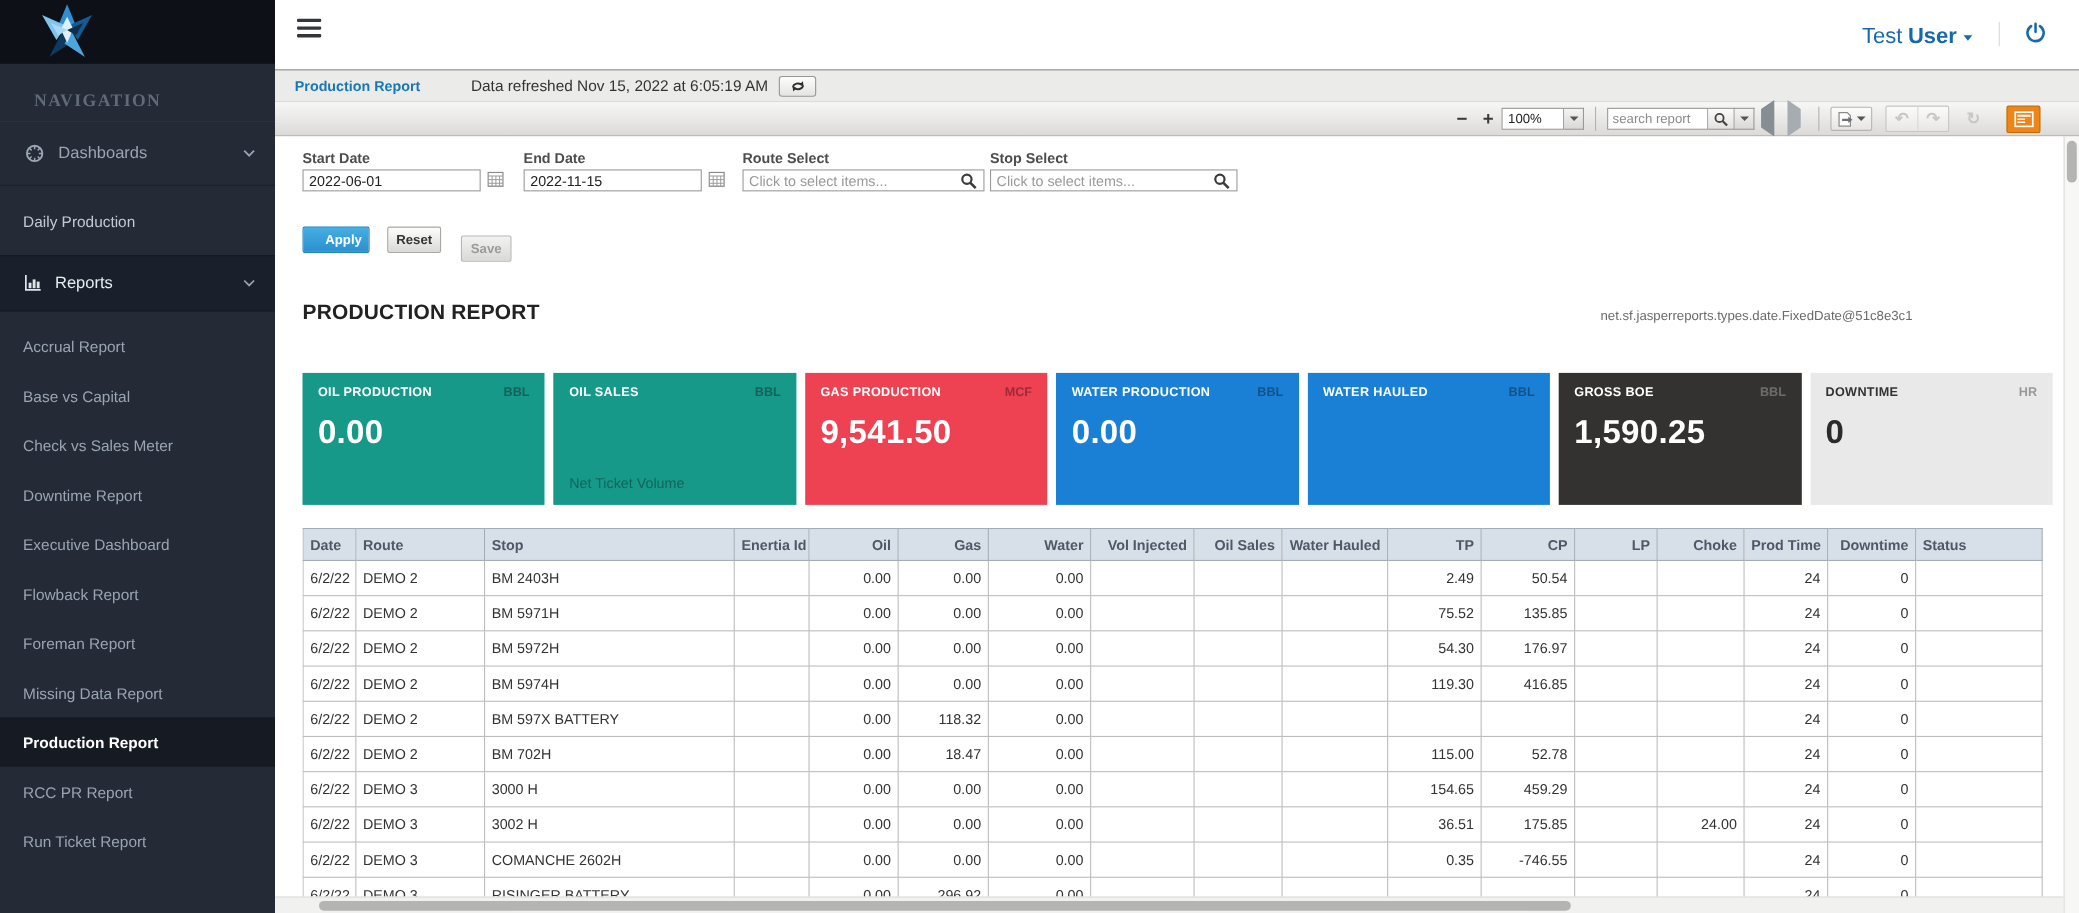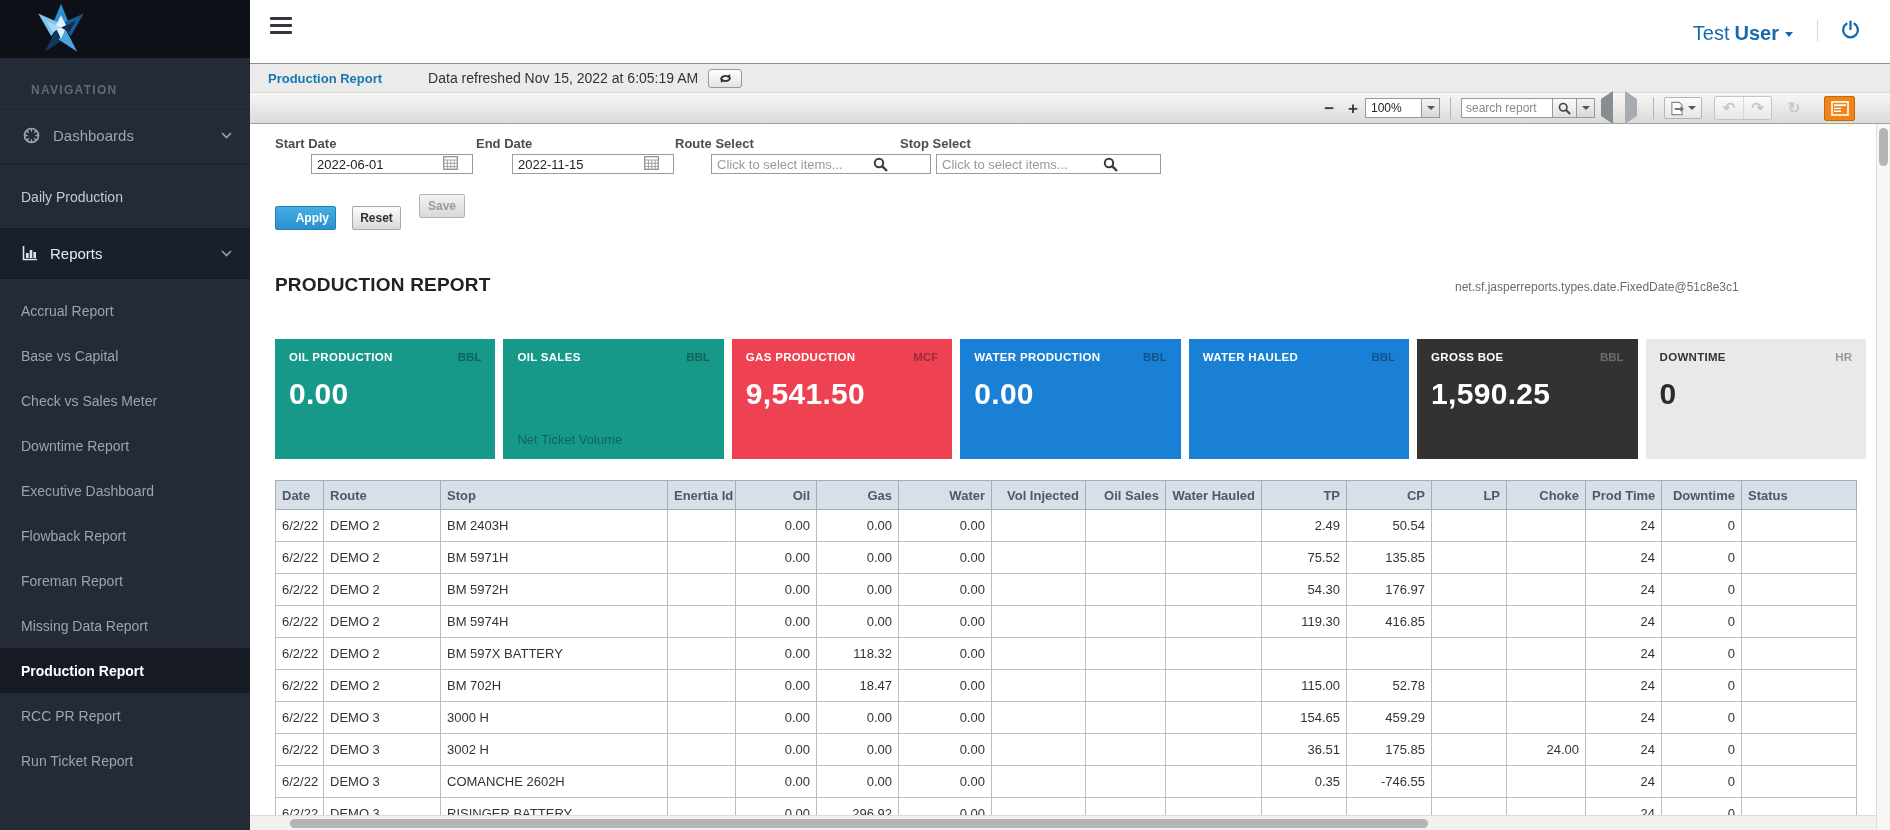--- a/index.html
+++ b/index.html
@@ -5,21 +5,21 @@
   * { box-sizing: border-box; }
   html,body { margin:0; padding:0; }
   body {
     width:1890px; height:830px; position:relative; overflow:hidden;
     font-family:"Liberation Sans", sans-serif; background:#fff;
   }
 
   
   .sidebar { position:absolute; left:0; top:0; width:250px; height:830px; background:#242b37; z-index:5; }
   .logo-area { height:58px; background:#0d1117; display:flex; align-items:center; padding-left:34px; }
-  .nav-label { padding:25px 0 9px 31px; font-size:12px; font-weight:bold; letter-spacing:1.3px; color:#606a78; }
+  .nav-label { padding:25px 0 9px 31px; font-size:16px; font-weight:bold; letter-spacing:1.3px; color:#606a78;font-family:Liberation Serif, serif; }
   .nav-top-item { height:58px; display:flex; align-items:center; padding:0 18px 0 23px; border-top:1px solid #2b3340; cursor:pointer; color:#9ca5b2; }
   .nav-top-item .lbl { font-size:15px; margin-left:13px; }
   .nav-top-item .chev { margin-left:auto; }
   .nav-link-item { height:64px; display:flex; align-items:center; padding-left:21px; border-top:1px solid #1b212b; color:#c3cad4; font-size:14px; cursor:pointer; }
   .nav-section-hdr { height:51px; display:flex; align-items:center; padding:0 18px 0 22px; background:#1a202b; border-top:1px solid #141a22; border-bottom:1px solid #141a22; color:#e8ecf1; cursor:pointer; }
   .nav-section-hdr .lbl { font-size:15px; margin-left:12px; }
   .nav-section-hdr .chev { margin-left:auto; }
   .nav-sub { padding-top:9px; }
   .nav-sub-item { height:45px; display:flex; align-items:center; padding-left:21px; color:#9aa4b2; font-size:14px; cursor:pointer; }
   .nav-sub-item.active { background:#151a23; color:#ffffff; font-weight:bold; }
@@ -64,21 +64,21 @@
   
   .v-scrollbar { position:absolute; right:0; top:124px; width:14px; height:706px; background:#f7f7f6; border-left:1px solid #dcdcda; }
   .v-thumb { position:absolute; left:2px; top:4px; width:9px; height:38px; background:#b4b4b4; border-radius:5px; cursor:pointer; }
   .h-scrollbar { position:absolute; left:250px; top:815px; width:1626px; height:15px; background:#f1f1ef; border-top:1px solid #dcdcda; }
   .h-thumb { position:absolute; left:40px; top:3px; width:1138px; height:9px; background:#b4b4b4; border-radius:5px; cursor:pointer; }
 
   
   .content { position:absolute; left:250px; top:124px; width:1626px; height:693px; background:#fff; overflow:hidden; }
 
   .f-label { position:absolute; font-size:13px; font-weight:bold; color:#4d4d4d; }
-  .f-input { position:absolute; height:20px; border:1px solid #9b9b9b; font-size:13px; color:#222; padding:0 5px; font-family:"Liberation Sans", sans-serif;margin-left:36px; }
+  .f-input { position:absolute; height:20px; border:1px solid #9b9b9b; font-size:13px; color:#222; padding:0 5px; font-family:"Liberation Sans", sans-serif; }
   .f-input::placeholder { color:#999; }
   .cal-btn { position:absolute; width:17px; height:17px; cursor:pointer; background:#fff; border:none; padding:0; }
   .mag-in { position:absolute; cursor:pointer; }
 
   .btn { position:absolute; height:24px; border-radius:2px; font-size:12px; font-weight:bold; font-family:"Liberation Sans", sans-serif; cursor:pointer; }
   .btn-apply { background:linear-gradient(#45aee3,#2a90cf); border:1px solid #2380b8; color:#fff; }
   .btn-reset { background:linear-gradient(#fdfdfd,#d9d9d7); border:1px solid #a7a7a5; color:#333; }
   .btn-save  { background:linear-gradient(#f2f2f1,#d9d9d7); border:1px solid #b5b5b3; color:#9b9b9b; cursor:default; }
 
   .rpt-heading { position:absolute; left:25px; top:150px; font-size:19px; font-weight:800; color:#222; letter-spacing:0.2px; }
@@ -270,21 +270,21 @@
   <input class="f-input" style="left: 650px; top: 30px; width: 225px; padding-right: 24px;" placeholder="Click to select items...">
   <span class="mag-in" style="left:853px; top:33px;">
     <svg width="15" height="15" viewBox="0 0 15 15">
         <circle cx="6" cy="6" r="4.2" fill="none" stroke="#3c3c3c" stroke-width="2"></circle>
         <path d="M9.2 9.2 L14 14" stroke="#3c3c3c" stroke-width="2.4"></path>
       </svg>
   </span>
 
   <button class="btn btn-apply" style="left:25px; top:82px; width:61px;text-align:right;">Apply</button>
   <button class="btn btn-reset" style="left:102px; top:82px; width:49px;">Reset</button>
-  <button class="btn btn-save" style="left:169px; top:70px; width:46px;">Save</button>
+  <button class="btn btn-save" style="left:169px; top:90px; width:46px;">Save</button>
 
   <div class="rpt-heading">PRODUCTION REPORT</div>
   <div class="rpt-debug">net.sf.jasperreports.types.date.FixedDate@51c8e3c1</div>
 
   <div class="kpi-row" id="kpi-row">
       <div class="kpi-card" style="background: rgb(23, 153, 138);">
         <div class="kpi-head">
           <span class="kpi-title" style="color: rgb(255, 255, 255);">OIL PRODUCTION</span>
           <span class="kpi-unit" style="color: rgba(0, 0, 0, 0.35);">BBL</span>
         </div>

